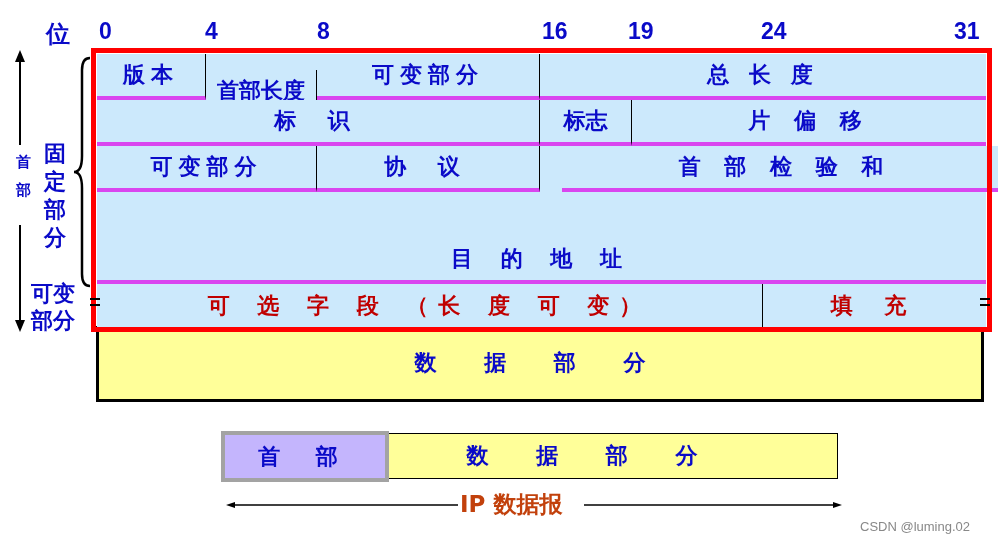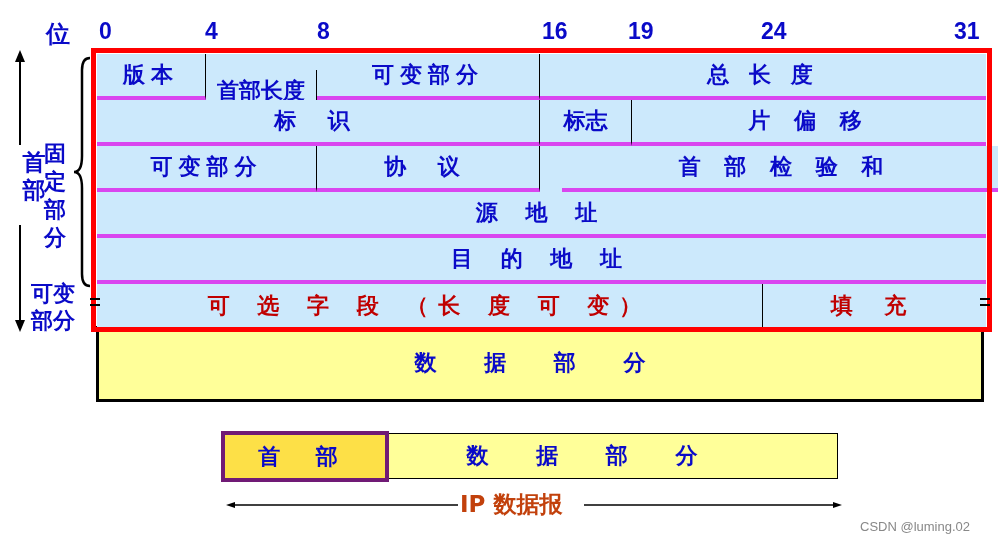--- a/index.html
+++ b/index.html
@@ -26,21 +26,21 @@
 <div class="bit" style="left:628px;">19</div>
 <div class="bit" style="left:761px;">24</div>
 <div class="bit" style="left:954px;">31</div>
 
 <svg class="abs" style="left:10px; top:50px;" width="20" height="282">
   <line x1="10" y1="8" x2="10" y2="95" stroke="#000" stroke-width="2"></line>
   <line x1="10" y1="175" x2="10" y2="272" stroke="#000" stroke-width="2"></line>
   <polygon points="10,0 5,12 15,12" fill="#000"></polygon>
   <polygon points="10,282 5,270 15,270" fill="#000"></polygon>
 </svg>
-<div class="label" style="left:22px; top:148px; width:26px; text-align:center; font-size:23px;">
+<div class="label" style="left:7px; top:148px; width:26px; text-align:right; font-size:15px;">
   <span style="display:block; width:24px; word-break:break-all; line-height:28px;">首部</span>
 </div>
 
 <div class="label" style="left:44px; top:100px; width:26px;margin-top:40px;">
   <span style="display:block; width:24px; word-break:break-all; line-height:28px;">固定部分</span>
 </div>
 <svg class="abs" style="left:70px; top:56px;" width="24" height="232">
   <path d="M20,2 Q12,2 12,14 L12,100 Q12,116 4,116 Q12,116 12,132 L12,218 Q12,230 20,230" fill="none" stroke="#000" stroke-width="2.5"></path>
 </svg>
 
@@ -80,23 +80,20 @@
   <div class="cell" style="left:0; top:92px; width:220px; height:46px;">
     <span style="letter-spacing:6px;">可变部分</span>
   </div>
   <div class="cell" style="left:220px; top:92px; width:223px; height:46px;">
     <span style="letter-spacing:12px; white-space:pre;">协 议</span>
   </div>
   <div class="cell" style="left:465px; top:92px; width:446px; height:46px; border-right:none;text-align:right;">
     <span style="letter-spacing:8px; white-space:pre;">首 部 检 验 和</span>
   </div>
 
-  <div class="cell" style="left:0; top:138px; width:889px; height:46px; border-right:none;">
-    <span style="letter-spacing:10px; white-space:pre;">源 地 址</span>
-  </div>
 
   <div class="cell" style="left:0; top:184px; width:889px; height:46px; border-right:none;">
     <span style="letter-spacing:10px; white-space:pre;">目 的 地 址</span>
   </div>
 
   <div class="cell red-text" style="left:0; top:230px; width:666px; height:44px; border-bottom:none;">
     <span style="letter-spacing:10px; white-space:pre;">可 选 字 段 （长 度 可 变）</span>
   </div>
   <div class="cell red-text" style="left:666px; top:230px; width:223px; height:44px; border-right:none; border-bottom:none;">
     <span style="letter-spacing:12px; white-space:pre;">填 充</span>
@@ -104,21 +101,21 @@
 </div>
 
 <div class="abs" style="left:91px; top:48px; width:901px; height:284px; border:5px solid #ff0000; box-sizing:border-box;"></div>
 
 <div class="abs" style="left:90px; top:298px; width:10px; height:8px; border-top:2px solid #000; border-bottom:2px solid #000; box-sizing:border-box;"></div>
 <div class="abs" style="left:980px; top:298px; width:10px; height:8px; border-top:2px solid #000; border-bottom:2px solid #000; box-sizing:border-box;"></div>
 
 <div class="abs" style="left:386px; top:433px; width:452px; height:46px; background:#ffff99; border:1.5px solid #000; box-sizing:border-box; display:flex; align-items:center; justify-content:center;">
   <span style="font-size:22px; font-weight:bold; color:#0a0ac8; letter-spacing:20px; white-space:pre; margin-left:-40px;">数 据 部 分</span>
 </div>
-<div class="abs" style="left:221px; top:431px; width:168px; height:51px; background:#fde047; border:4px solid #701a75; box-sizing:border-box; display:flex; align-items:center; justify-content:center;">
+<div class="abs" style="left:221px; top:431px; width:168px; height:51px; background:#c4b5fd; border:4px solid #a3a3a3; box-sizing:border-box; display:flex; align-items:center; justify-content:center;">
   <span style="font-size:22px; font-weight:bold; color:#0a0ac8; letter-spacing:14px; white-space:pre;">首 部</span>
 </div>
 
 <svg class="abs" style="left:226px; top:498px;" width="616" height="14">
   <line x1="6" y1="7" x2="232" y2="7" stroke="#000" stroke-width="1.5"></line>
   <line x1="358" y1="7" x2="610" y2="7" stroke="#000" stroke-width="1.5"></line>
   <polygon points="0,7 9,4 9,10" fill="#000"></polygon>
   <polygon points="616,7 607,4 607,10" fill="#000"></polygon>
 </svg>
 <div class="abs" style="left:460px; top:489px; font-size:23px; font-weight:bold; color:#c2410c; white-space:nowrap;">IP 数据报</div>

